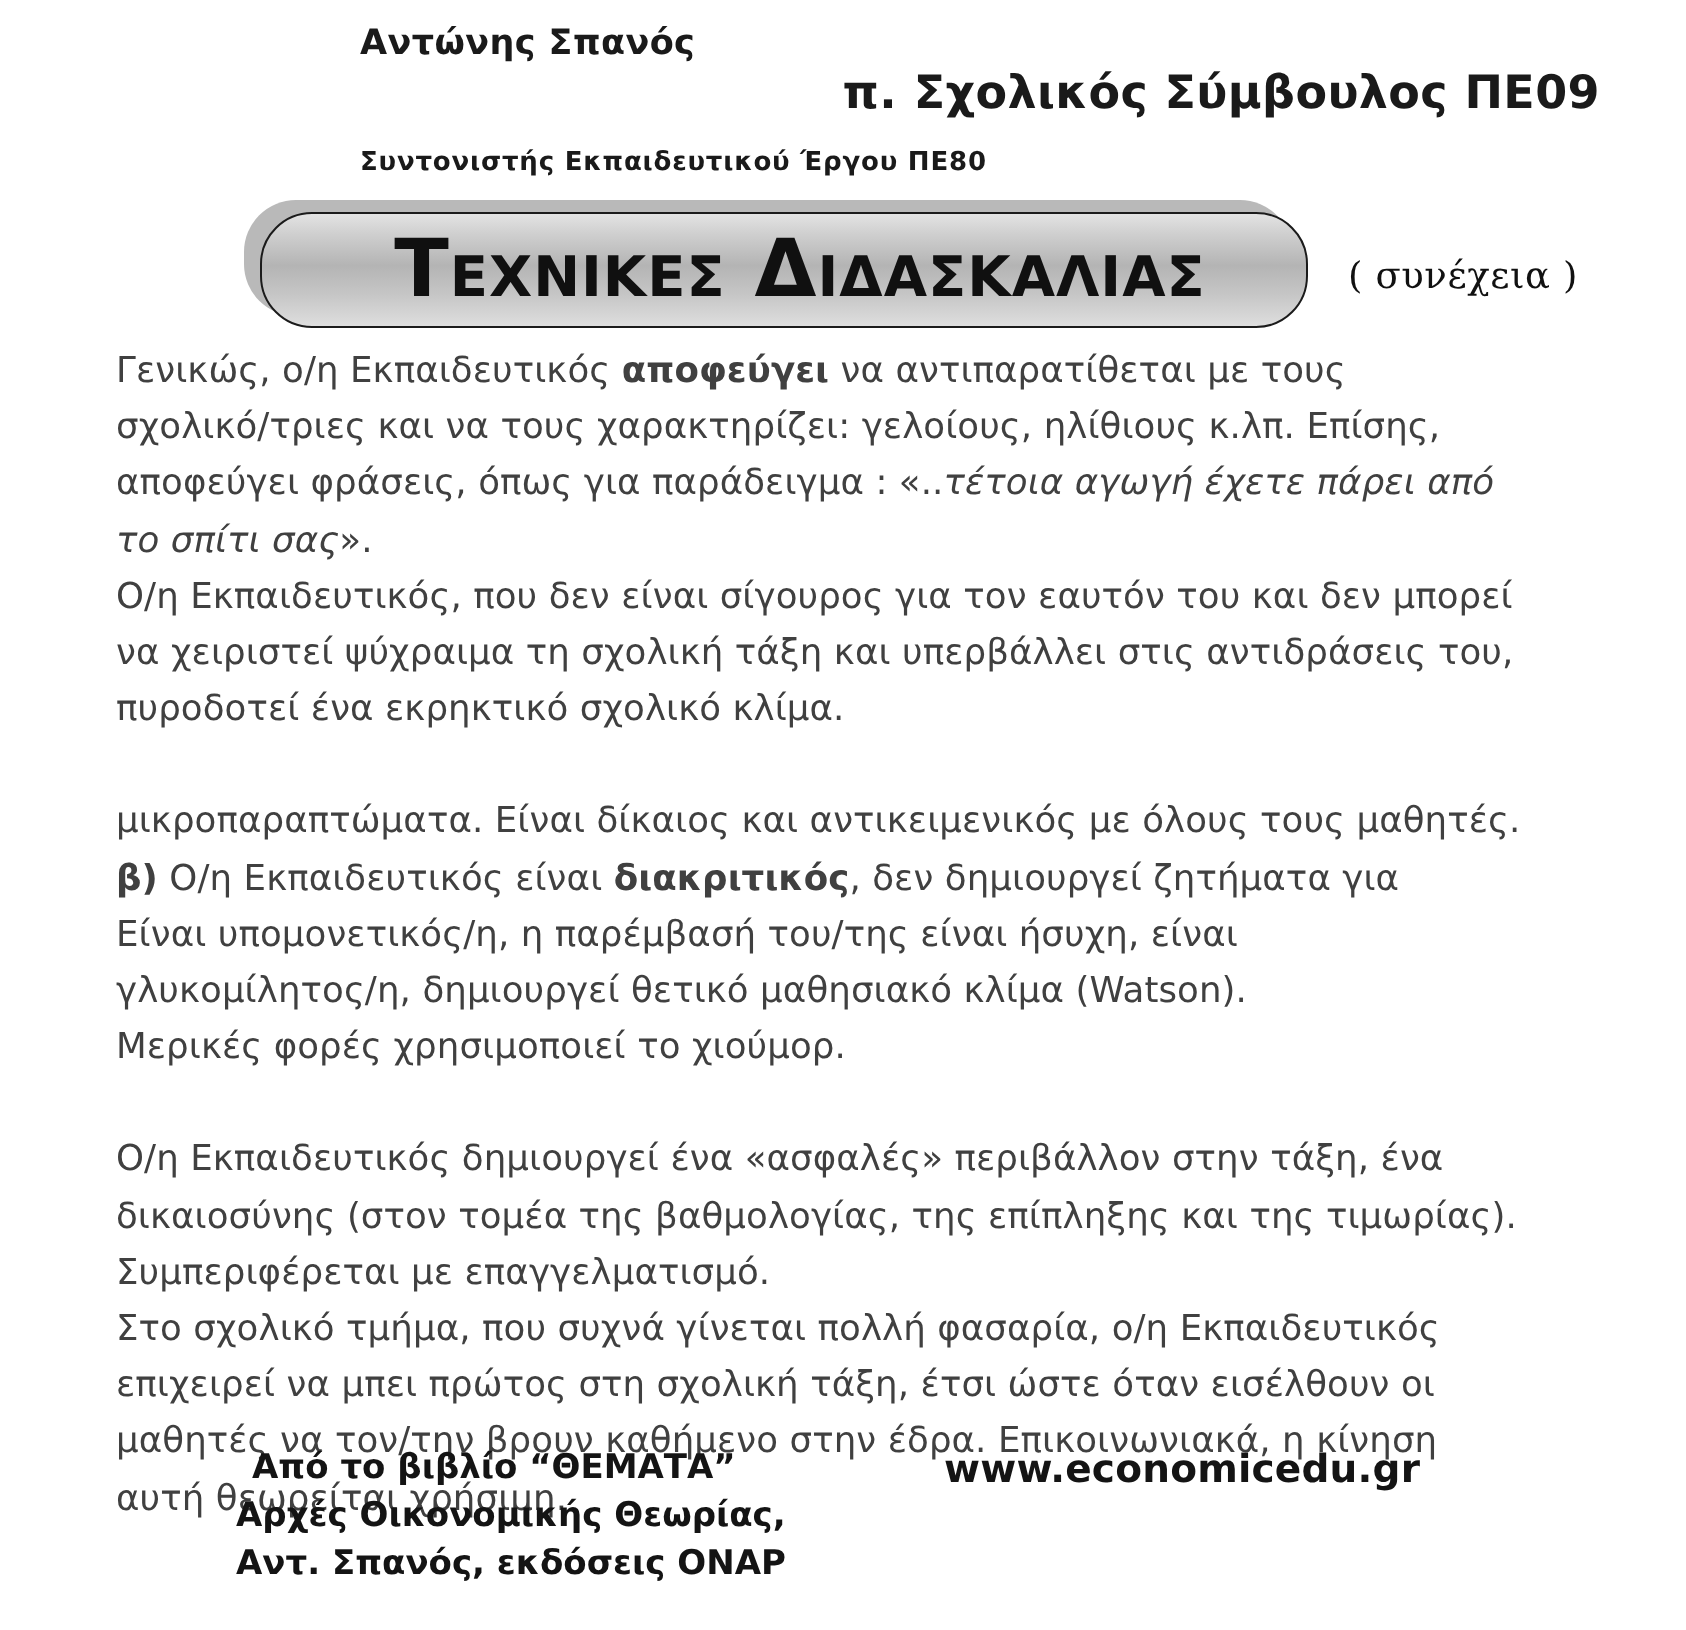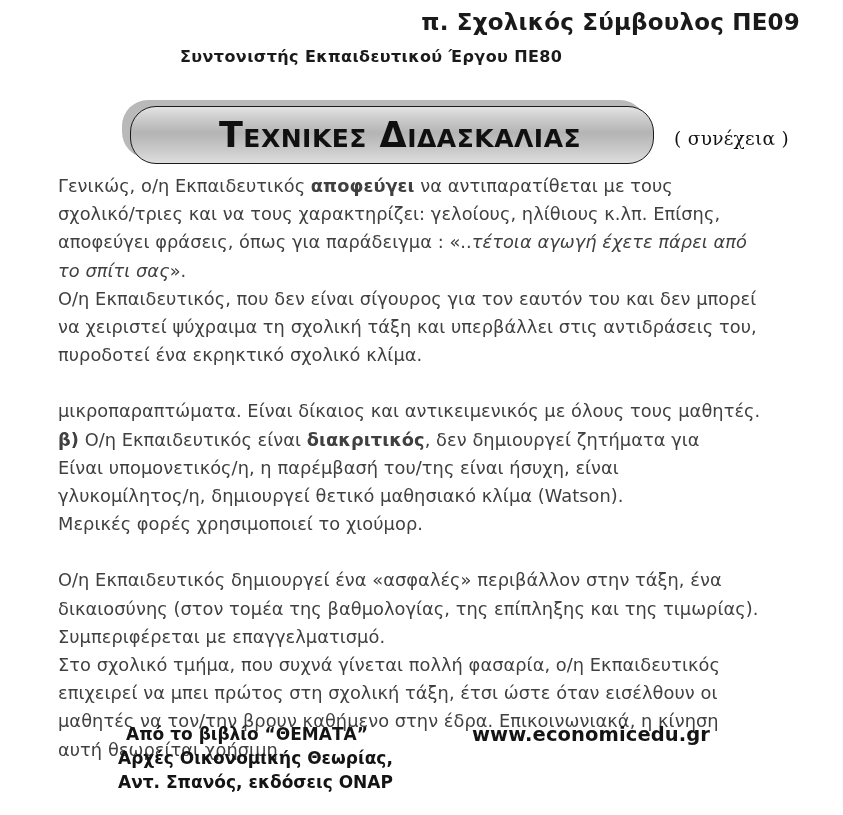--- a/index.html
+++ b/index.html
@@ -35,21 +35,21 @@
     color: #1a1a1a;
     font-weight: bold;
     font-size: 17.5px;
     line-height: 25px;
     letter-spacing: 0.2px;
     white-space: nowrap;
   }
   .hdr-line.l1 { font-size: 17.5px; }
   .hdr-line.l2 { font-size: 23px; text-align: right; }
   .hdr-line.l3 {
-    font-size: 16px;
+    font-size: 13px;
     margin-top: 9px;
     letter-spacing: 0.4px;
   }
 
   
   .title-wrap {
     position: absolute;
     left: 122px;
     top: 100px;
     width: 700px;
@@ -83,21 +83,21 @@
   }
   .banner-text {
     position: absolute;
     left: 16px;
     right: 0;
     top: 50%;
     transform: translateY(-50%);
     text-align: center;
     color: #101010;
     font-family: "DejaVu Sans", "Liberation Sans", sans-serif;
-    font-size: 35px;
+    font-size: 40px;
     font-weight: bold;
     letter-spacing: 0.5px;
     font-variant: small-caps;
     white-space: nowrap;
   }
   .continued {
     position: absolute;
     left: 552px;
     top: 28px;
     font-family: "DejaVu Serif", "Liberation Serif", serif;
@@ -153,20 +153,21 @@
     letter-spacing: 0.1px;
     white-space: nowrap;
   }
 </style>
 </head>
 <body>
 
 <div class="page">
 
   <div class="header-block">
+    <div class="hdr-line l1">Αντώνης   Σπανός</div>
     <div class="hdr-line l2">π. Σχολικός Σύμβουλος ΠΕ09</div>
     <div class="hdr-line l3">Συντονιστής Εκπαιδευτικού  Έργου   ΠΕ80</div>
   </div>
 
   <div class="title-wrap">
     <div class="banner-shadow"></div>
     <div class="banner">
       <div class="banner-text">Τεχνικές  Διδασκαλίας</div>
     </div>
     <div class="continued">( συνέχεια )</div>

